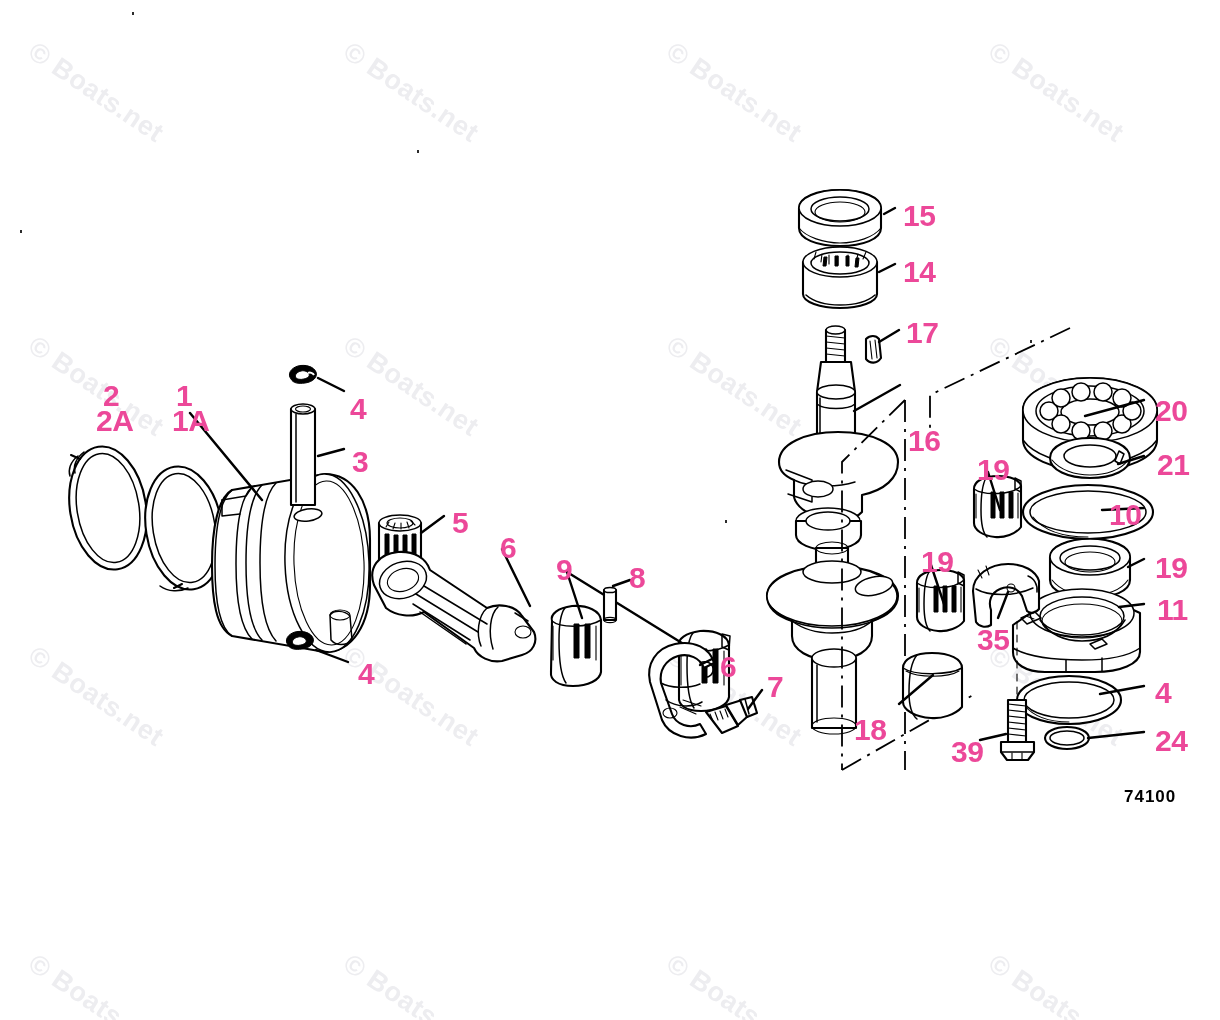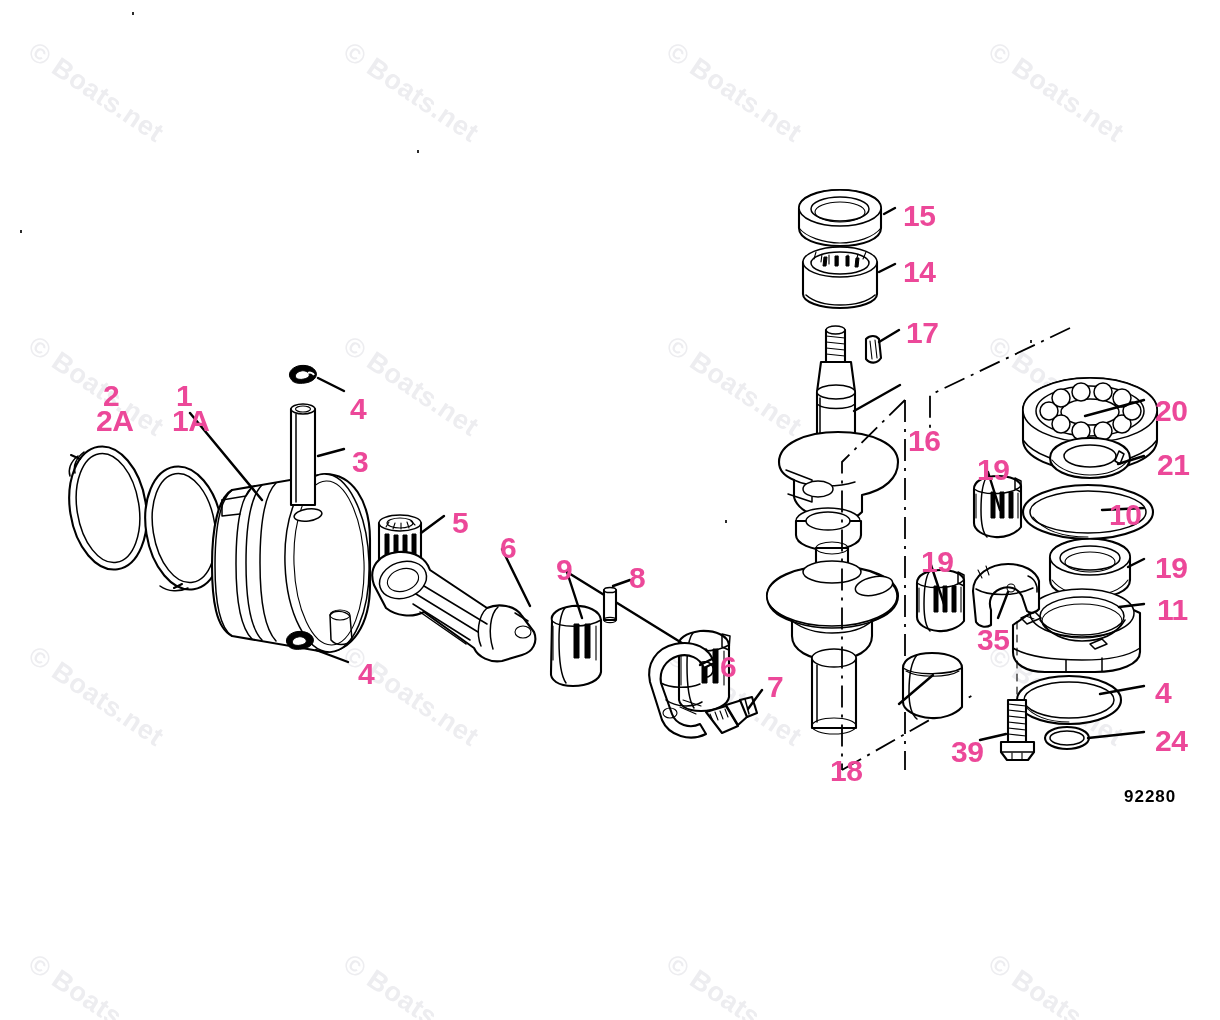--- a/index.html
+++ b/index.html
@@ -542,19 +542,19 @@
       <div class="callout" style="left: 1155px; top: 396px;">20</div>
       <div class="callout" style="left: 1157px; top: 450px;">21</div>
       <div class="callout" style="left: 1109px; top: 500px; text-align: center;">10</div>
       <div class="callout" style="left: 1155px; top: 553px;">19</div>
       <div class="callout" style="left: 1157px; top: 595px;">11</div>
       <div class="callout" style="left: 1155px; top: 678px;">4</div>
       <div class="callout" style="left: 1155px; top: 726px;">24</div>
       <div class="callout" style="left: 977px; top: 455px;">19</div>
       <div class="callout" style="left: 921px; top: 547px;">19</div>
       <div class="callout" style="left: 977px; top: 625px;">35</div>
-      <div class="callout" style="left: 830px; top: 715px; margin-top: 41px;">18</div>
+      <div class="callout" style="left: 854px; top: 715px;">18</div>
       <div class="callout" style="left: 951px; top: 737px;">39</div>
     </div>
 
-  <div class="diagnum" style="left:1124px; top:787px;">92280</div>
+  <div class="diagnum" style="left:1124px; top:787px;">74100</div>
 
 </div>
 
 </body></html>

